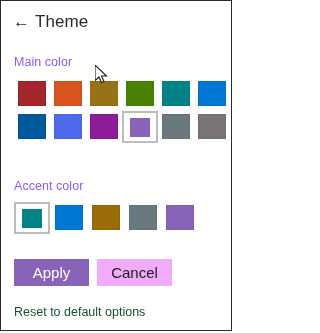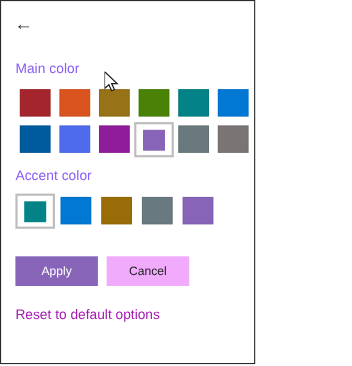--- a/index.html
+++ b/index.html
@@ -45,21 +45,21 @@
     color: #2b2b2b;
     line-height: 1;
     letter-spacing: 0.1px;
   }
 
   
   .section {
     padding: 0 0 0 13px;
   }
   #main-section { margin-top: 20px; }
-  #accent-section { margin-top: 10px; }
+  #accent-section { margin-top: 36px; }
 
   .section-label {
     font-size: 12.5px;
     color: #8b5cf6;
     margin-bottom: 9px;
     letter-spacing: 0.05px;
   }
 
   .swatch-row {
     display: flex;
@@ -96,21 +96,21 @@
   }
   #main-row-2 { margin-top: 3px; }
 
   
   #button-bar {
     display: flex;
     margin-top: 25px;
     padding-left: 13px;
   }
   .btn {
-    font-size: 11px;
+    font-size: 15px;
     font-family: "Liberation Sans", sans-serif;
     border: none;
     height: 27px;
     min-width: 75px;
     cursor: pointer;
     padding: 0 12px;
     box-sizing: border-box;
   }
   #apply-button {
     background: #8764b8;
@@ -121,21 +121,21 @@
     color: #1b1b1b;
     margin-left: 8px;
   }
 
   
   #reset-link {
     display: inline-block;
     margin-top: 19px;
     margin-left: 13px;
     font-size: 12.5px;
-    color: #a21caf;
+    color: #14532d;
     text-decoration: none;
     cursor: pointer;
   }
 
   
   #mouse-cursor {
     position: absolute;
     left: 94px;
     top: 64px;
     width: 14px;
@@ -143,20 +143,21 @@
     pointer-events: none;
   }
 </style>
 </head>
 <body>
 
 <div id="panel">
 
   <div id="header">
     <span id="back-arrow">←</span>
+    <span id="page-title">Theme</span>
   </div>
 
   <div class="section" id="main-section">
     <div class="section-label">Main color</div>
     <div class="swatch-row" id="main-row-1">
         <div class="swatch-cell">
           <div class="swatch" style="background: rgb(164, 38, 44);"></div>
         </div>
         <div class="swatch-cell">
           <div class="swatch" style="background: rgb(217, 84, 31);"></div>

